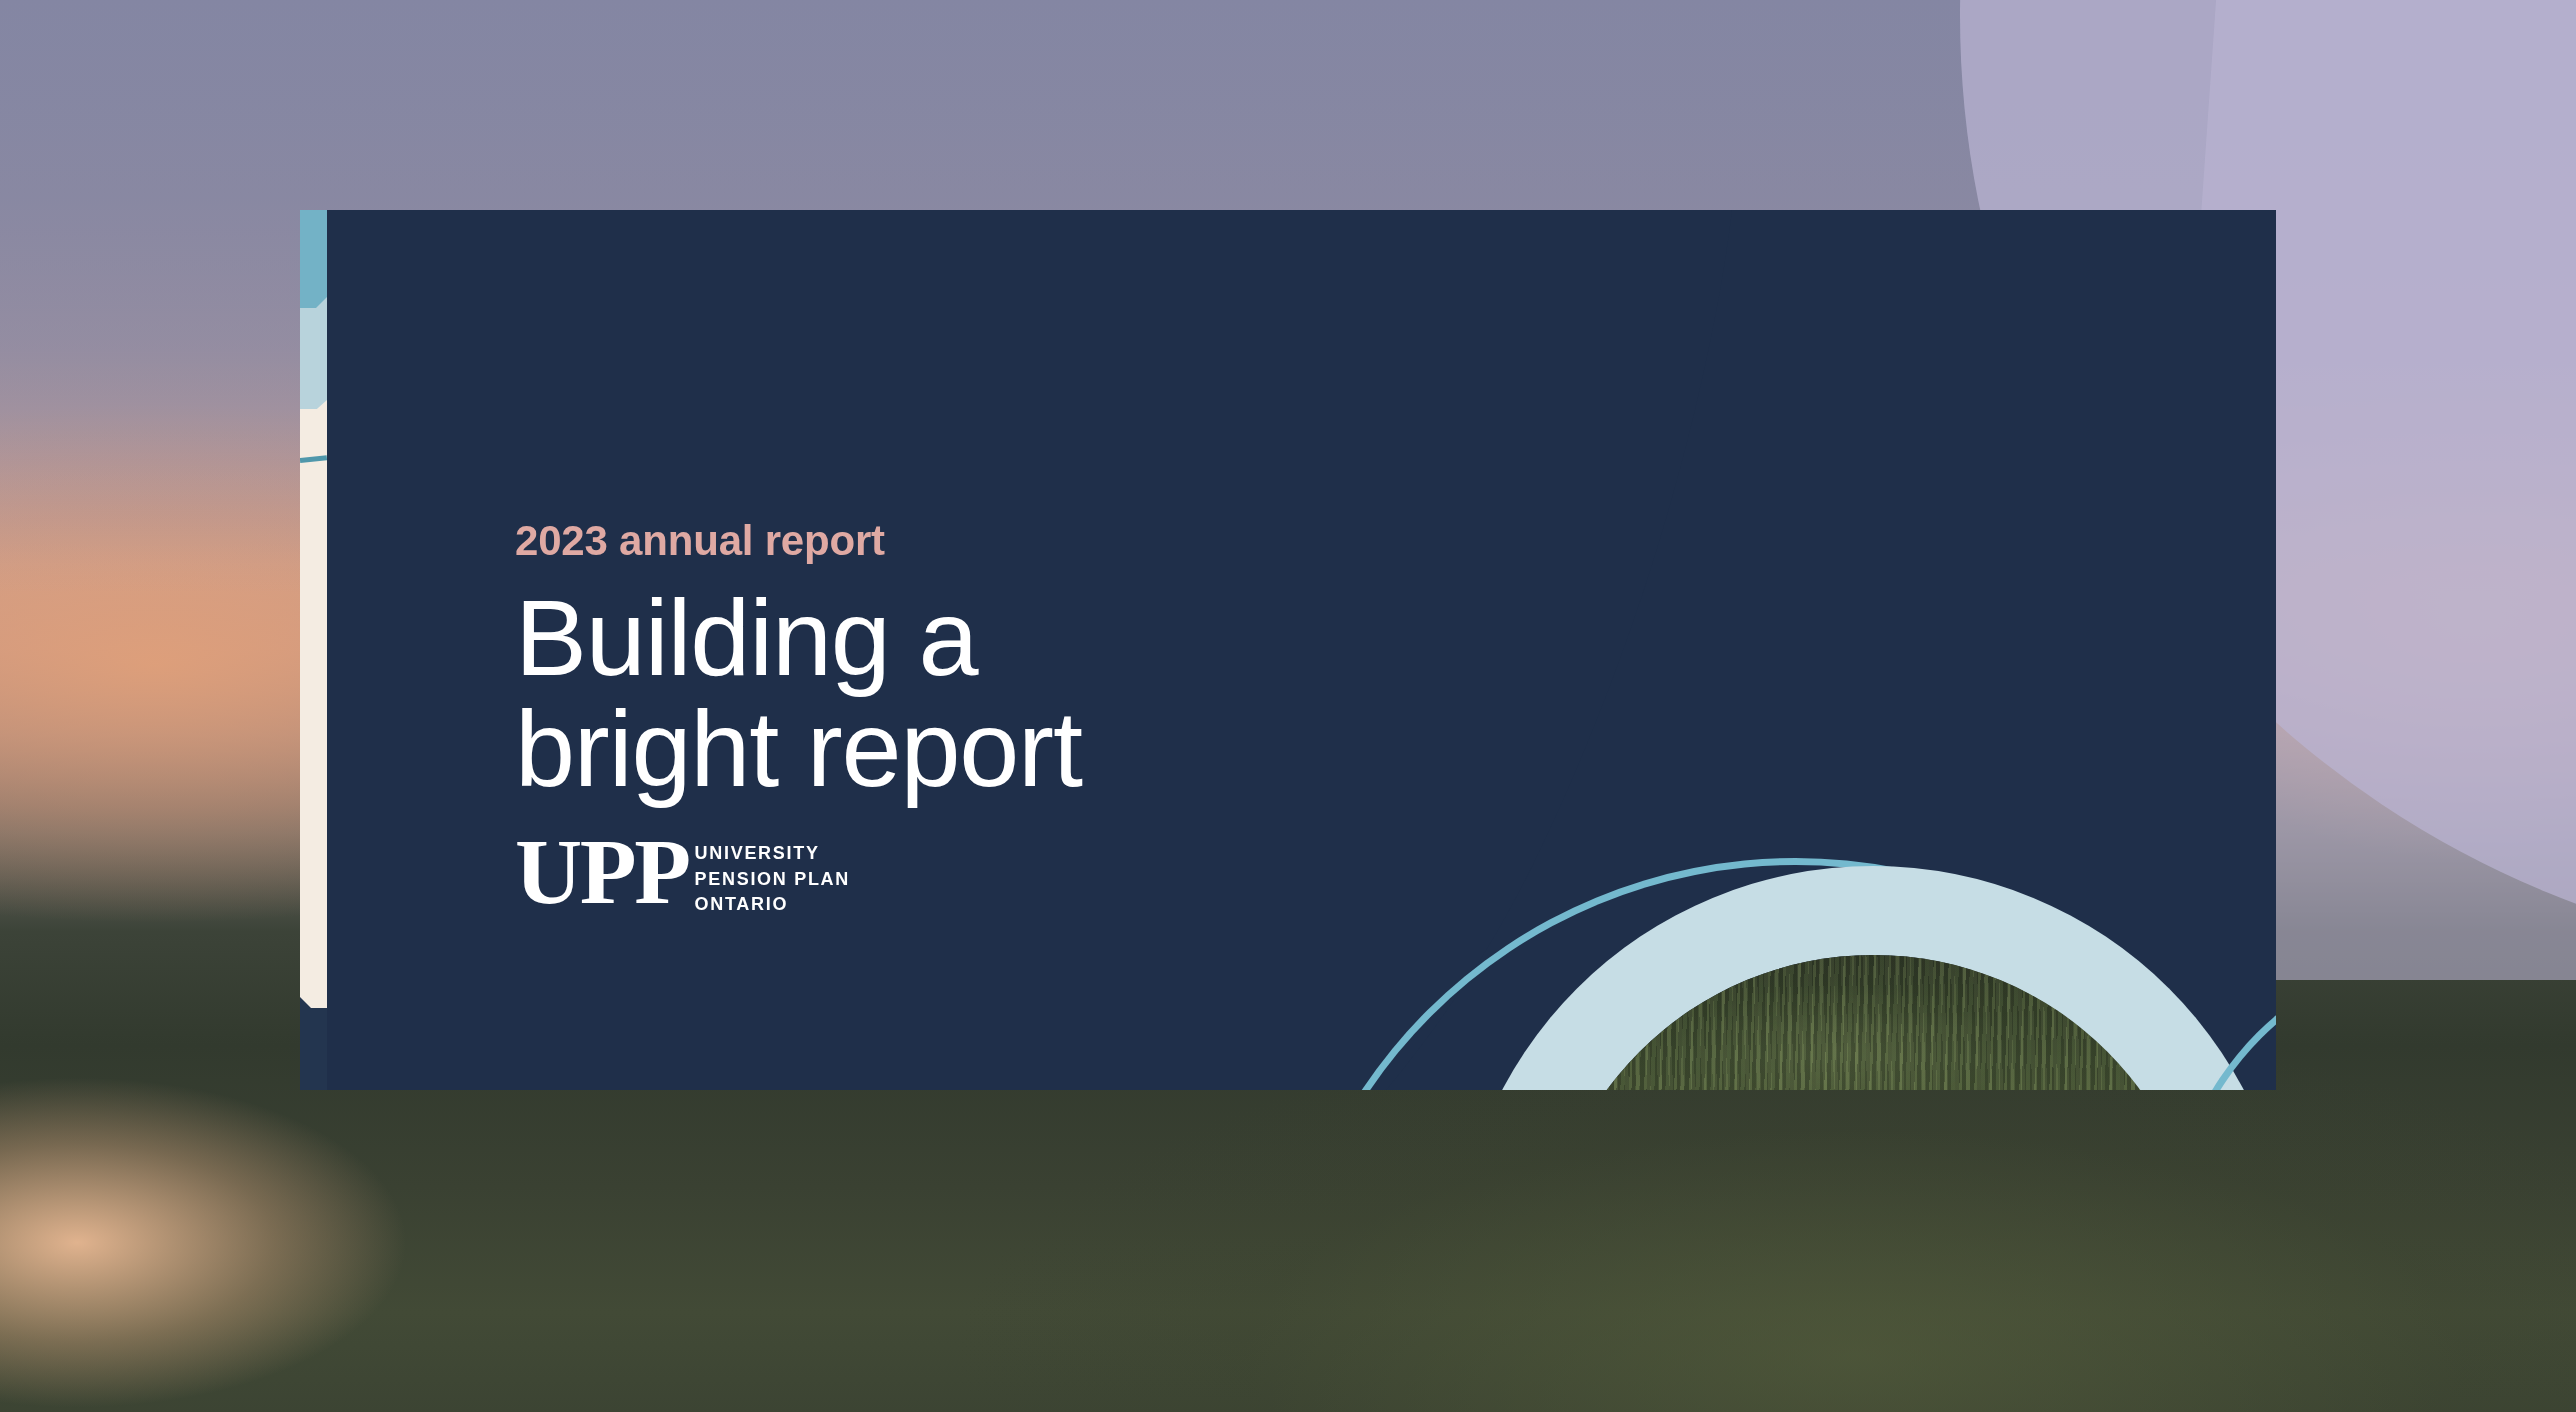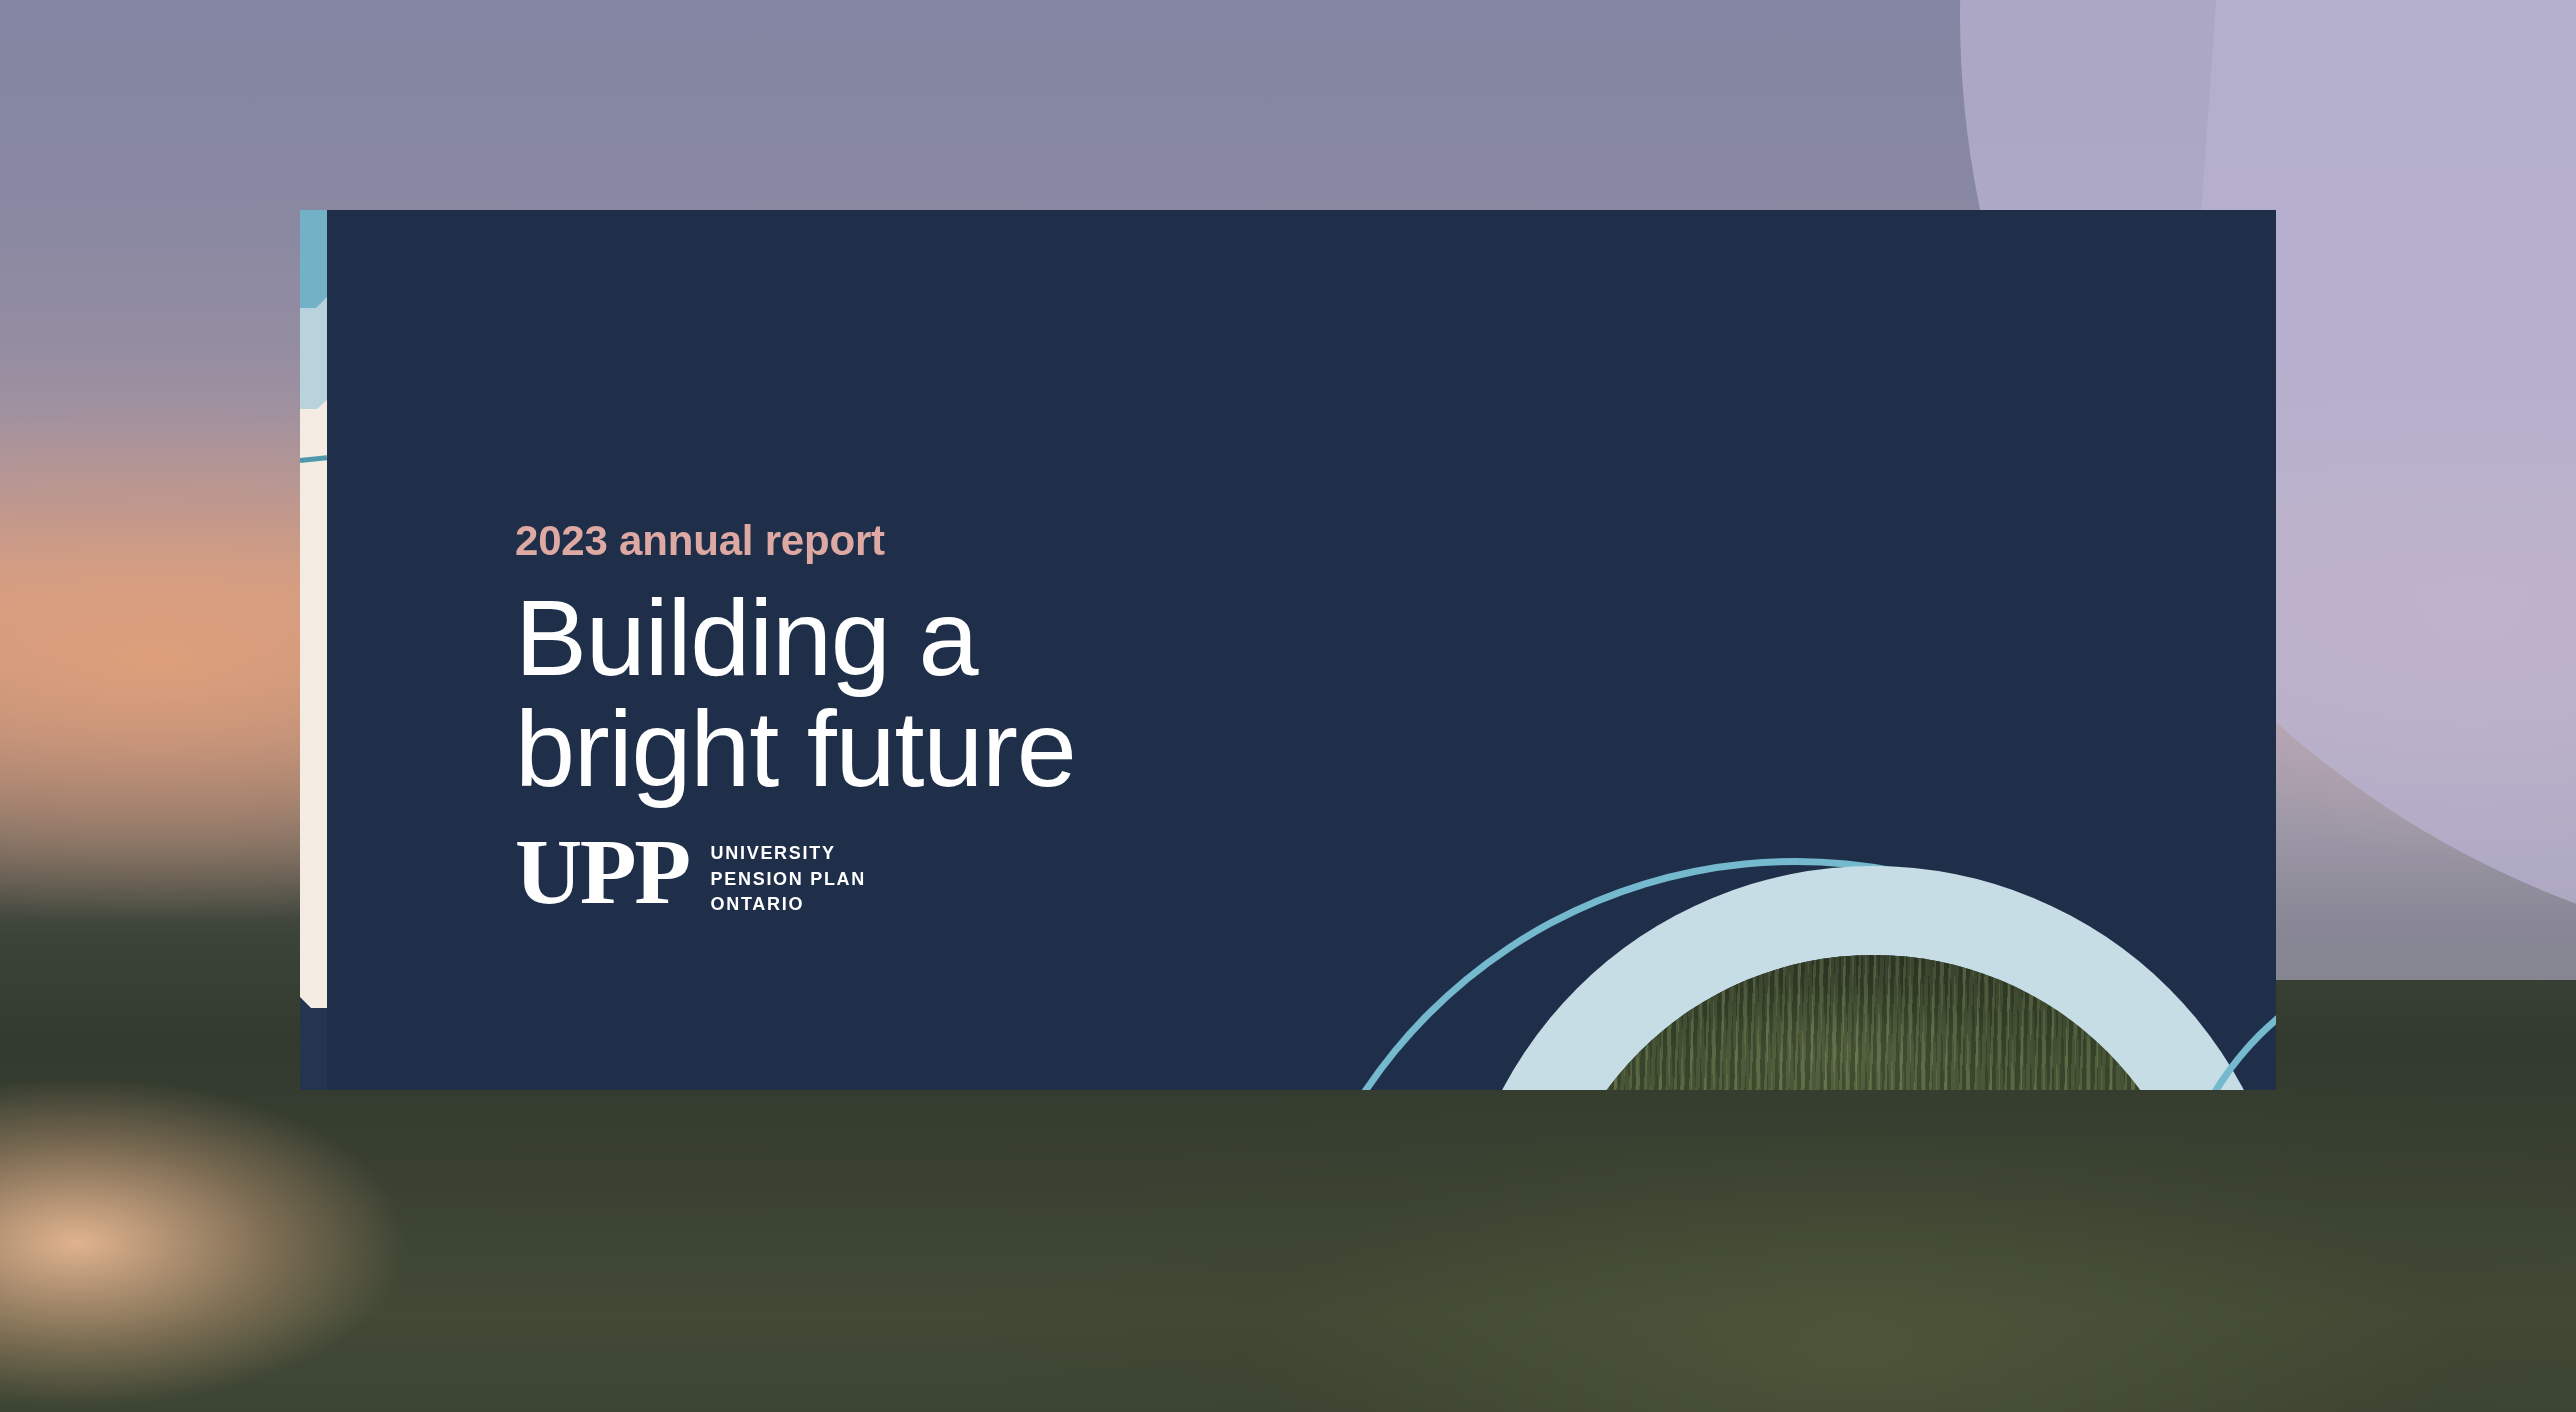--- a/index.html
+++ b/index.html
@@ -220,21 +220,21 @@
   }
 
   
   .logo{position:absolute;left:0;top:615px;display:flex;align-items:flex-end;}
   .logo-mark{
     font-family:"Liberation Serif", serif;
     color:#ffffff;
     font-size:93px;font-weight:700;letter-spacing:-2.4px;line-height:1;
   }
   .logo-words{
-    margin-left:22px;margin-top:6.3px;
+    margin-left:6px;margin-top:6.3px;
     color:#ffffff;
     font-family:"Liberation Sans", sans-serif;
     font-size:18px;font-weight:700;letter-spacing:1.7px;line-height:1.42;
   }
 </style>
 </head>
 <body>
 
 <div id="backdrop">
   <div class="bd-layer bd-base"></div>
@@ -284,21 +284,21 @@
     <div class="sb-cut3"></div>
     <div class="spine-b sb-navy"></div>
     <div class="sb-cut4"></div>
     <div class="spine-b sb-pink"></div>
   </div>
 
   <div class="content">
     <div class="eyebrow">2023 annual report</div>
 
     <div class="headline">Building a
-bright future</div>
+bright report</div>
 
     <div class="logo">
       <div class="logo-mark">UPP</div>
       <div class="logo-words">
         <div>UNIVERSITY</div>
         <div>PENSION PLAN</div>
         <div>ONTARIO</div>
       </div>
     </div>
   </div>

